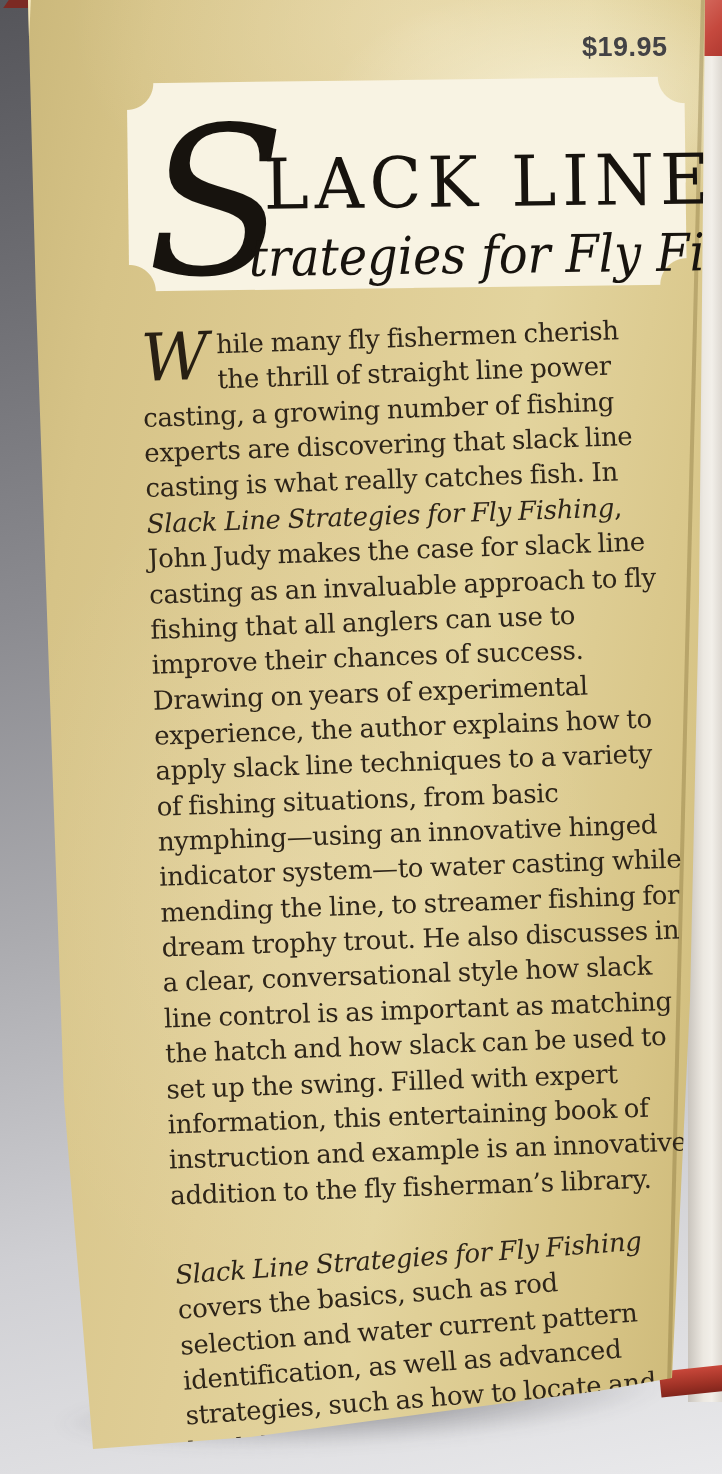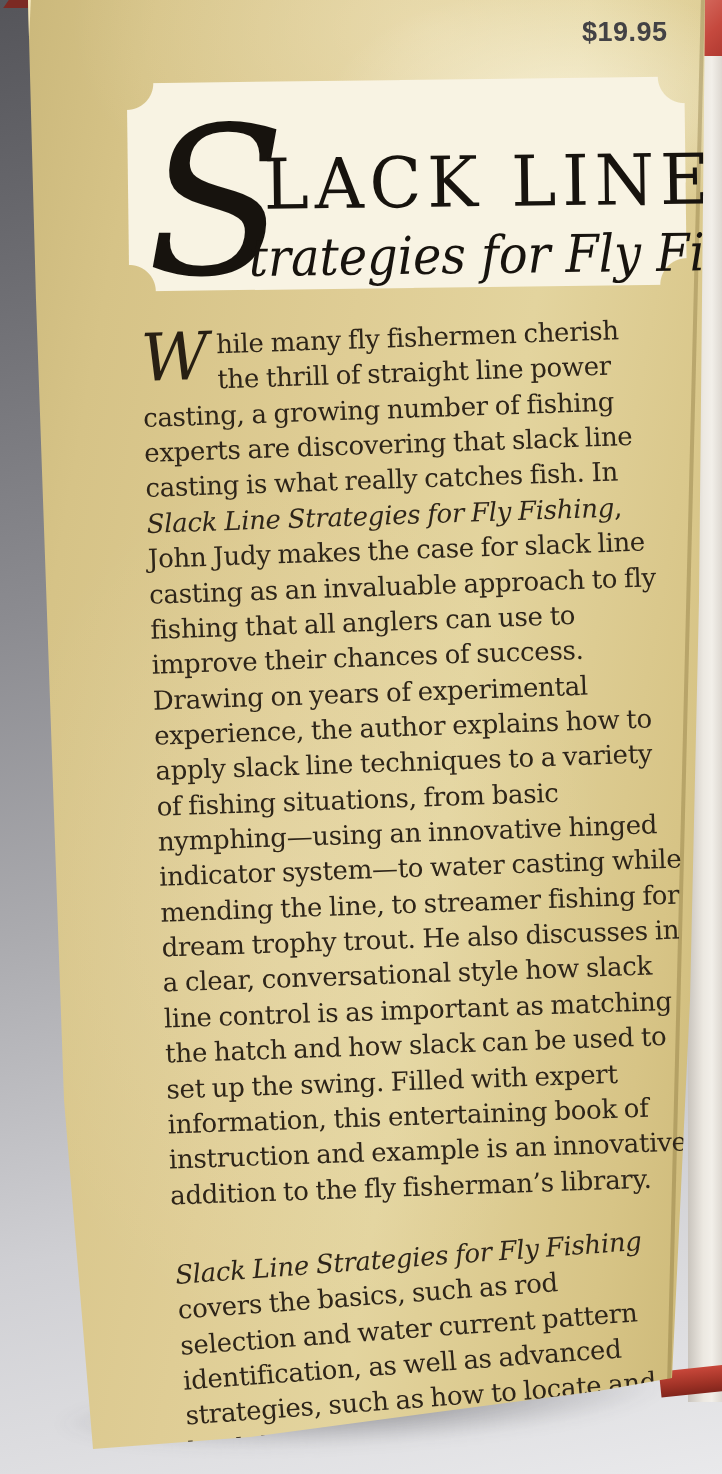--- a/index.html
+++ b/index.html
@@ -32,21 +32,21 @@
       radial-gradient(ellipse 500px 300px at 430px 30px,rgba(255,249,228,.30),rgba(255,249,228,0) 72%),
       radial-gradient(ellipse 420px 600px at 300px 900px,rgba(255,250,232,.16),rgba(255,250,232,0) 75%),
       linear-gradient(100deg,#c9b679 0%,#d6c387 16%,#dfcd95 42%,#e3d49e 60%,#d7c486 84%,#c9b573 100%);
   }
   .edge-left{left:25px;top:-4px;width:6px;height:1465px;transform:rotate(2.6deg);transform-origin:top left;
     background:linear-gradient(180deg,#f7ecc4 0%,#e8d79f 40%,#c6a75e 100%);opacity:.9;}
   .edge-right{left:701px;top:-4px;width:4px;height:1395px;transform:rotate(1.4deg);transform-origin:top left;
     background:rgba(110,88,38,.30);}
 
   
-  .price{left:582px;top:17px;font-family:"Liberation Sans",sans-serif;font-size:27px;font-weight:600;
+  .price{left:582px;top:32px;font-family:"Liberation Sans",sans-serif;font-size:27px;font-weight:600;
     color:#434245;letter-spacing:.5px;}
 
   
   .plaque{left:128px;top:80px;width:558px;height:208px;transform:rotate(-.7deg);
     --c:#f8f3e3;
     background:
       radial-gradient(circle at 0 0,rgba(0,0,0,0) 26px,var(--c) 27px) 0 0/51% 51% no-repeat,
       radial-gradient(circle at 100% 0,rgba(0,0,0,0) 26px,var(--c) 27px) 100% 0/51% 51% no-repeat,
       radial-gradient(circle at 0 100%,rgba(0,0,0,0) 26px,var(--c) 27px) 0 100%/51% 51% no-repeat,
       radial-gradient(circle at 100% 100%,rgba(0,0,0,0) 26px,var(--c) 27px) 100% 100%/51% 51% no-repeat;

